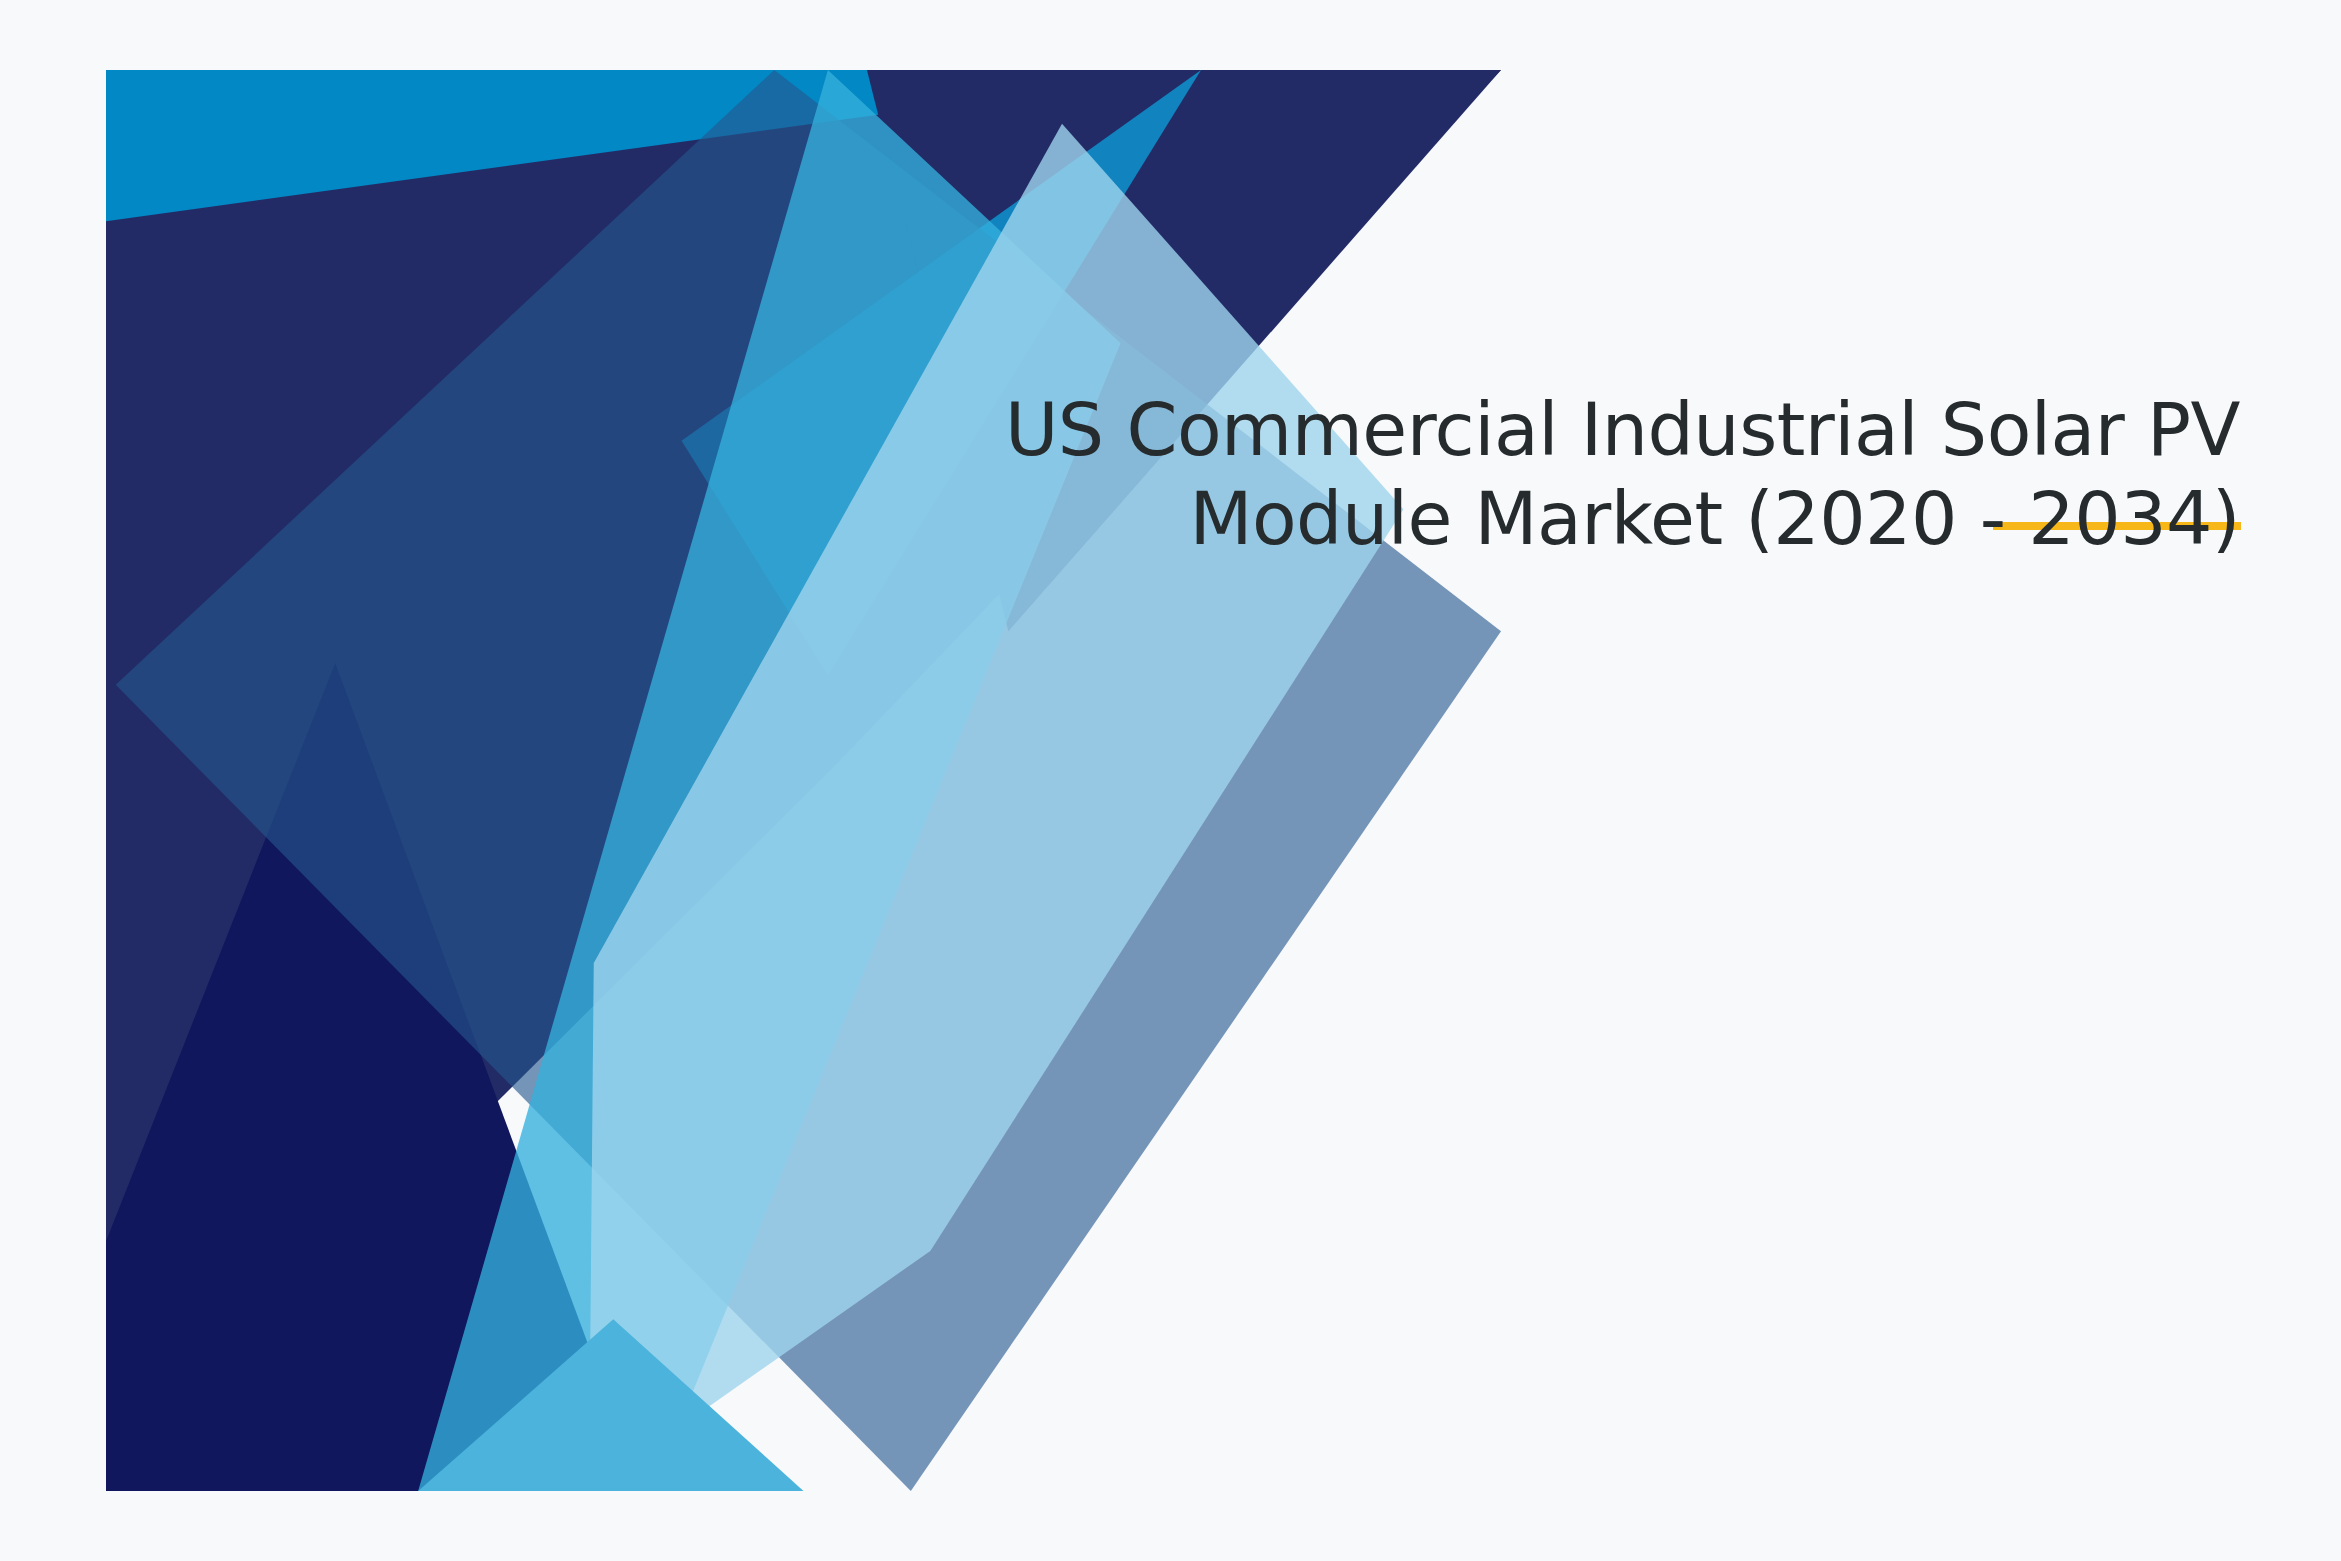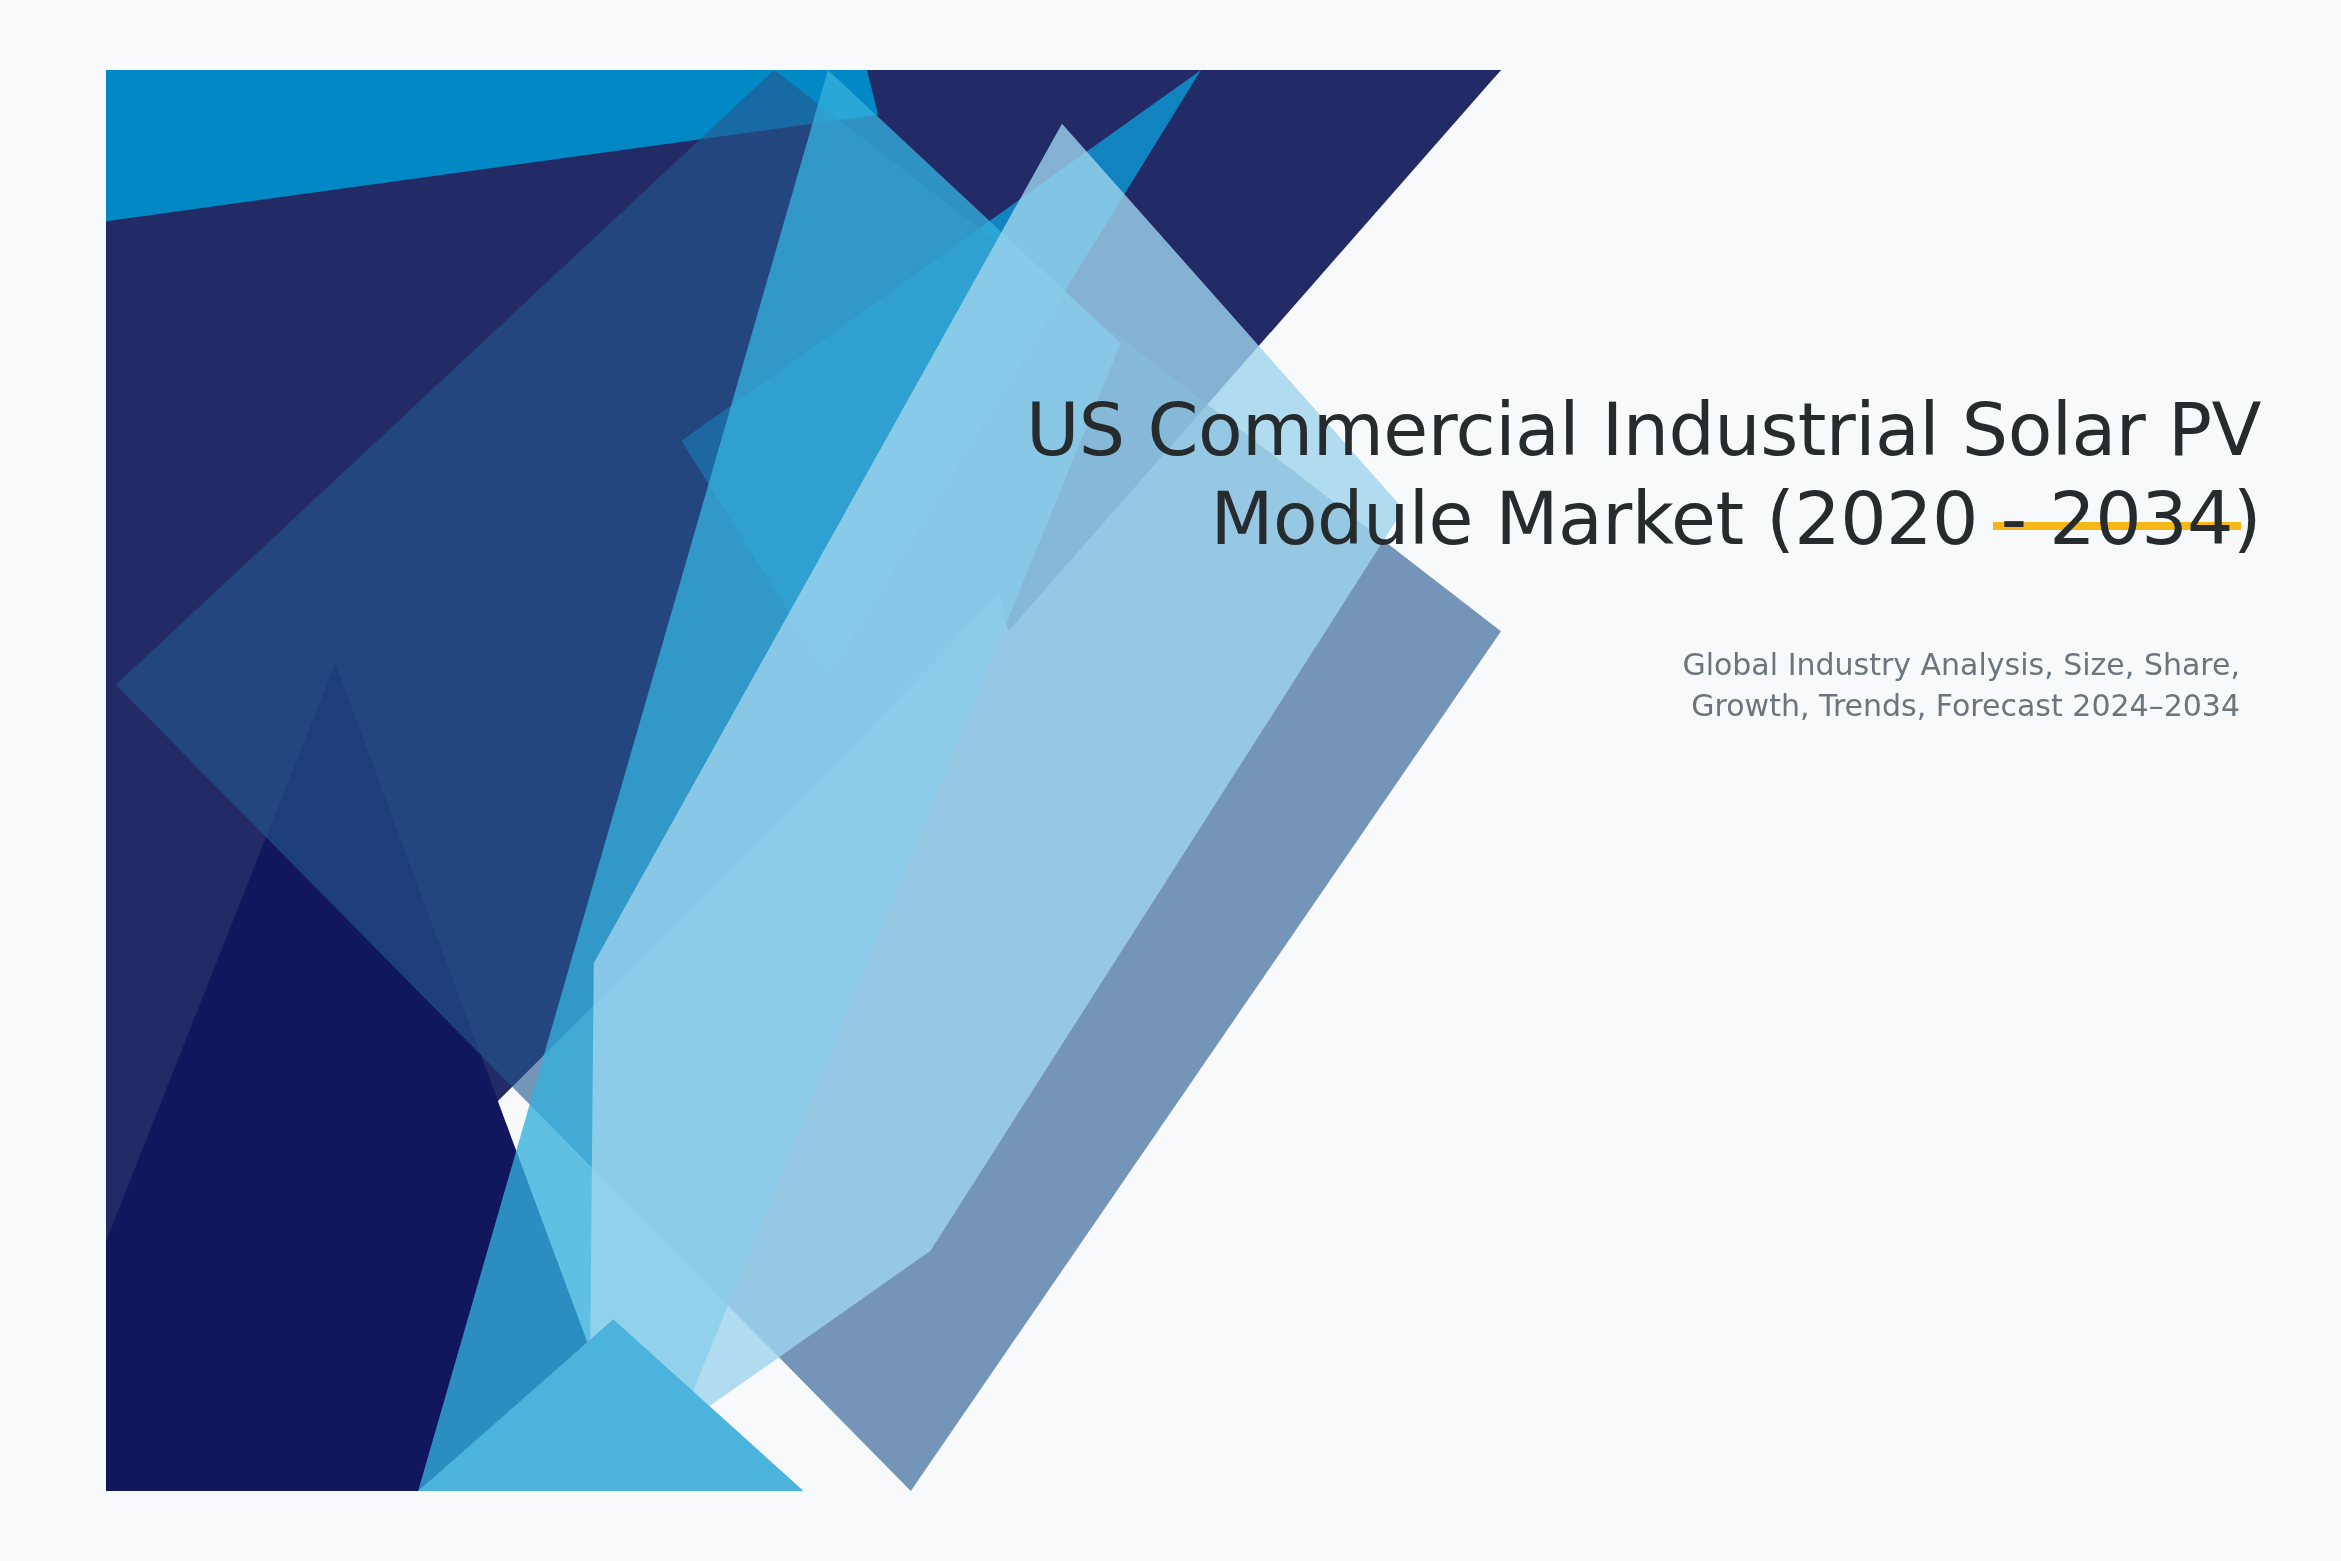--- a/index.html
+++ b/index.html
@@ -29,21 +29,21 @@
   }
   #artwork svg {
     display: block;
     width: 100%;
     height: 100%;
   }
 
   
   #title-block {
     position: absolute;
-    left: 802px;
+    left: 781px;
     top: 385px;
     width: 1459px;
     text-align: right;
   }
   #page-title {
     margin: 0;
     font-size: 73px;
     line-height: 1.22;
     font-weight: 400;
     color: #262b2e;
@@ -108,18 +108,15 @@
 
     </svg>
   </div>
 
   <div id="title-accent"></div>
 
   <div id="title-block">
     <h1 id="page-title"><span>US Commercial Industrial Solar PV</span><br><span>Module Market (2020 - 2034)</span></h1>
   </div>
 
-  <div id="subtitle-block">
-    <p id="page-subtitle"><span>Global Industry Analysis, Size, Share,</span><br><span>Growth, Trends, Forecast 2024–2034</span></p>
-  </div>
 
 </div>
 
 
 </body></html>

